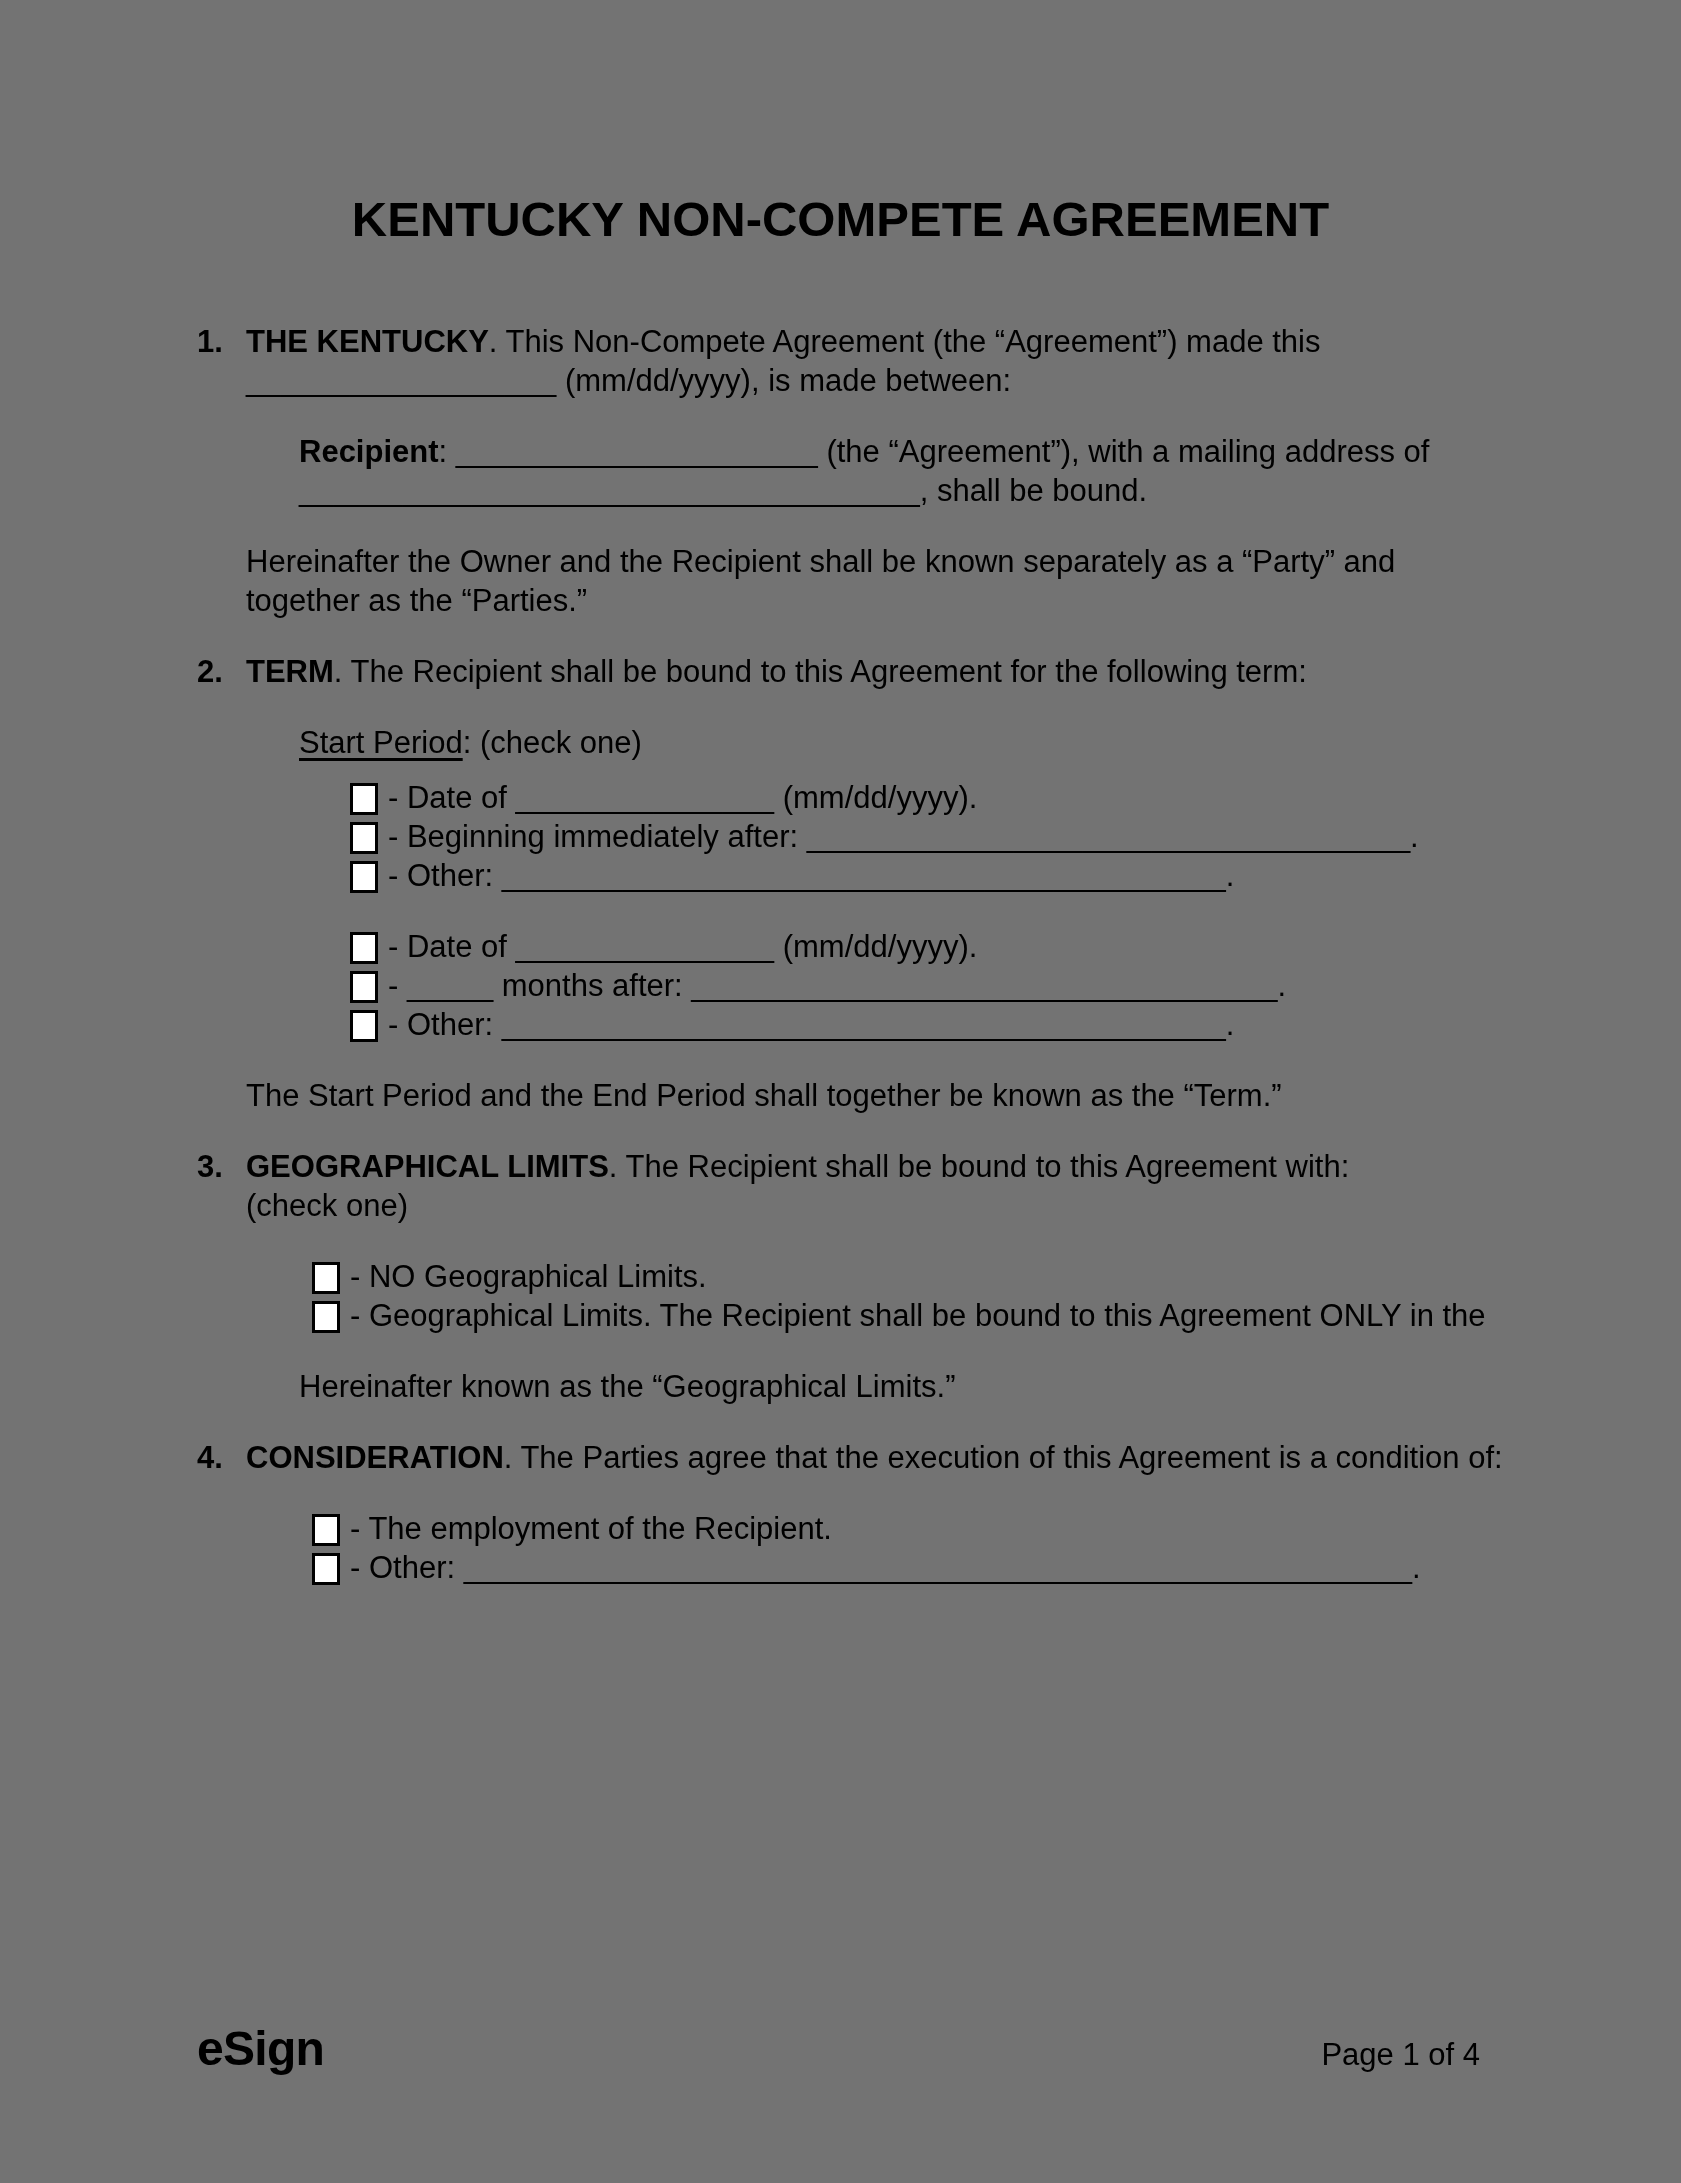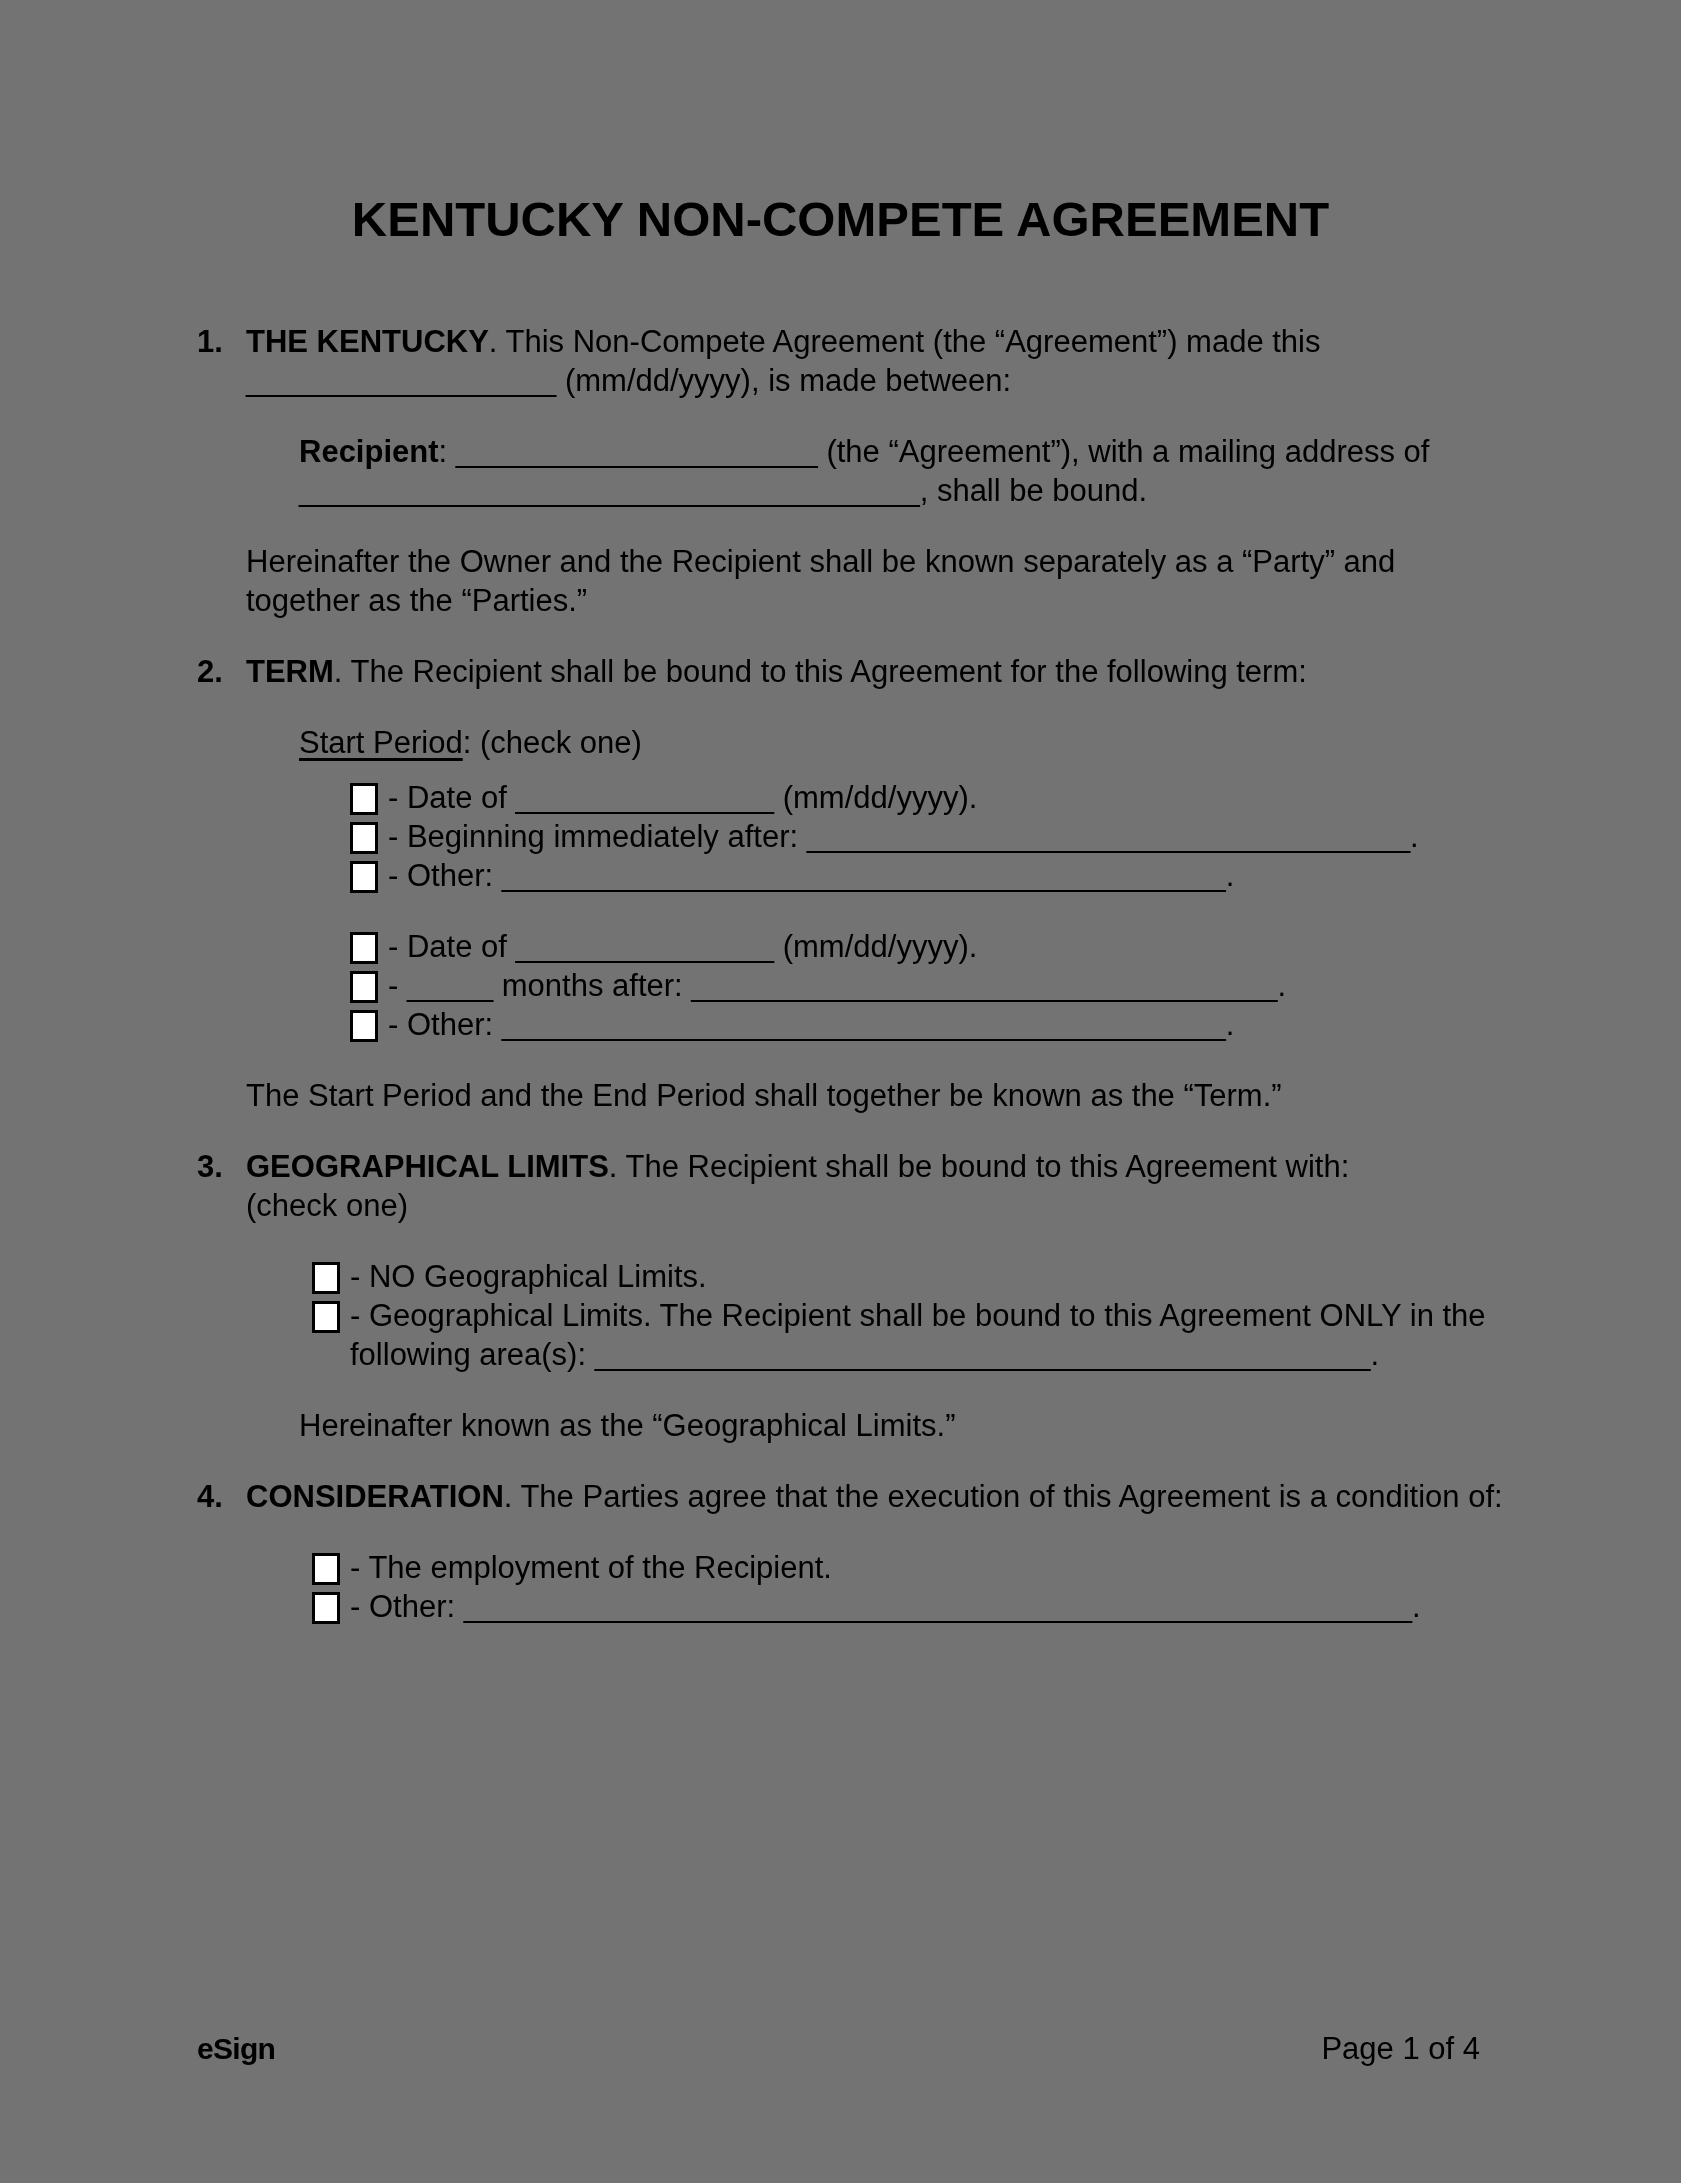--- a/index.html
+++ b/index.html
@@ -48,21 +48,21 @@
   .cbtext { min-width: 0; }
   .footer {
     position: absolute;
     left: 197px;
     right: 201px;
     top: 2029px;
     display: flex;
     justify-content: space-between;
     align-items: baseline;
   }
-  .brand { font-weight: bold; font-size: 30px; letter-spacing: -0.7px; }
+  .brand { font-weight: bold; font-size: 48px; letter-spacing: -0.7px; }
   .pagenum { font-size: 31px; }
 </style>
 </head>
 <body>
 
 <div class="page">
   <div class="content">
 
     <h1 class="title">KENTUCKY NON-COMPETE AGREEMENT</h1>
 
@@ -159,21 +159,20 @@
           <div class="cbrow cbrow-shallow">
             <span class="cb"></span>
             <div class="cbtext">
                 <div class="line">- NO Geographical Limits.</div>
               </div>
           </div>
           <div class="cbrow cbrow-shallow">
             <span class="cb"></span>
             <div class="cbtext">
               <div class="line">- Geographical Limits. The Recipient shall be bound to this Agreement ONLY in the</div>
-              <div class="line">following area(s): _____________________________________________.</div>
             </div>
           </div>
         </div>
 
         <div class="para indent1">
           <div class="line">Hereinafter known as the “Geographical Limits.”</div>
         </div>
       </div>
     </div>
 

